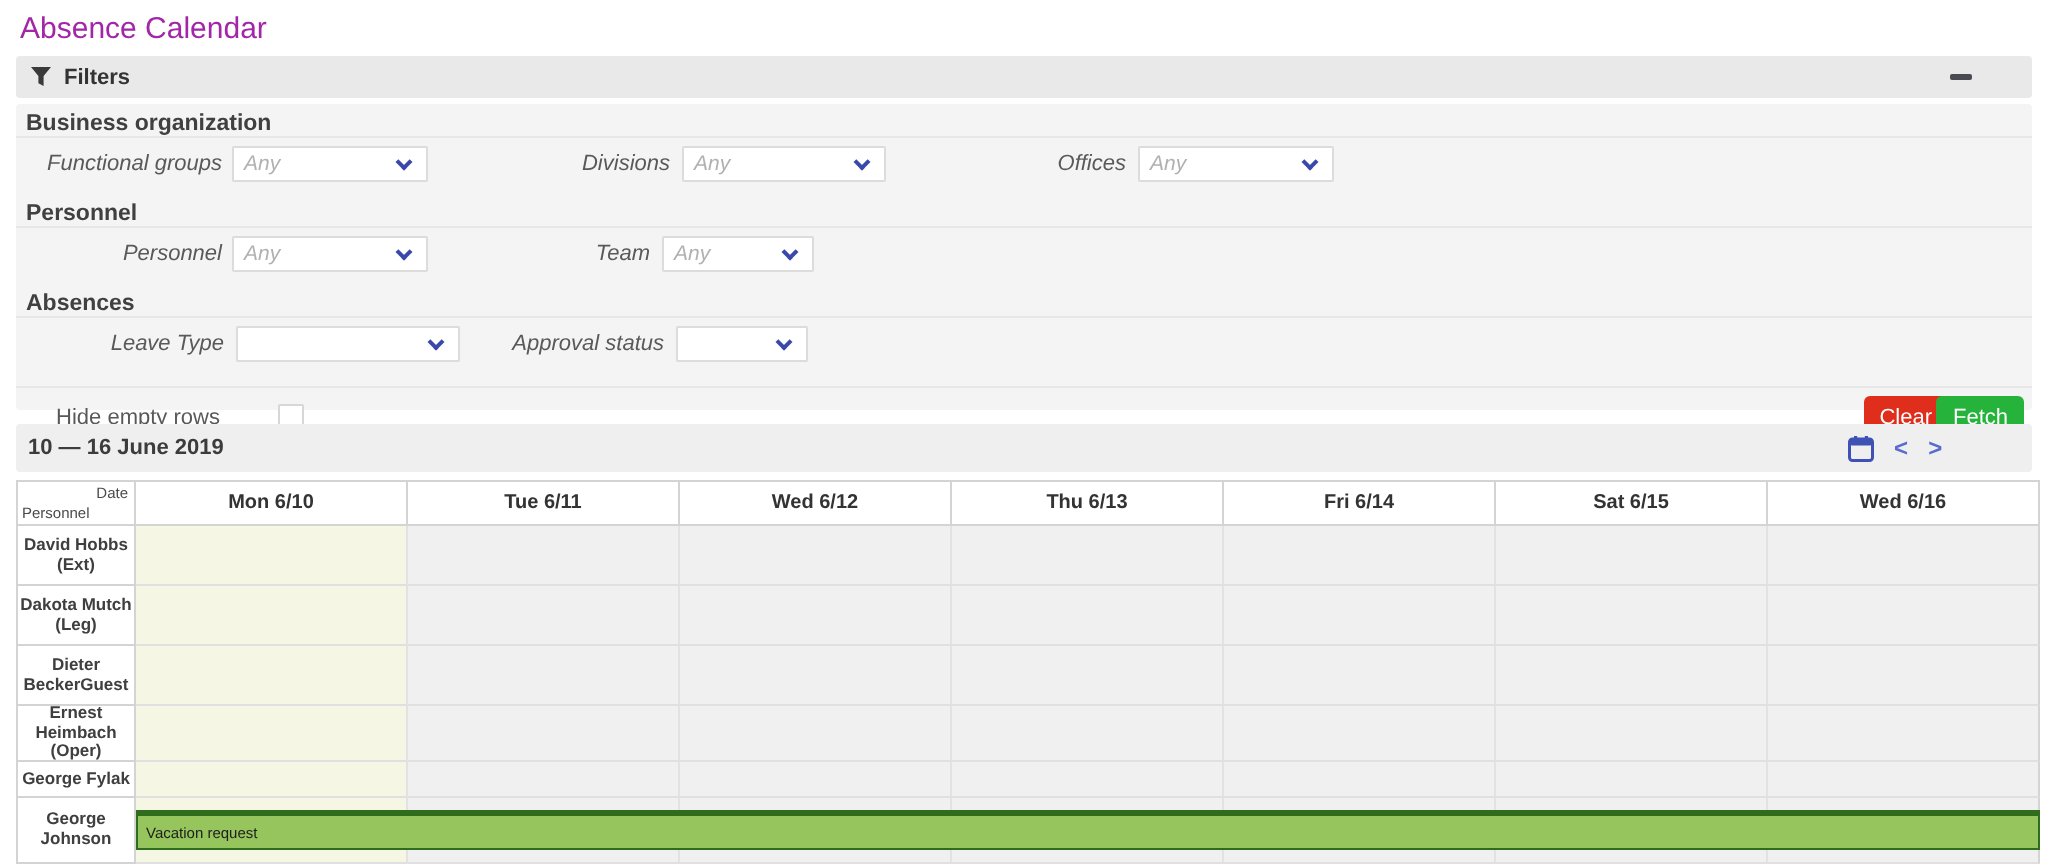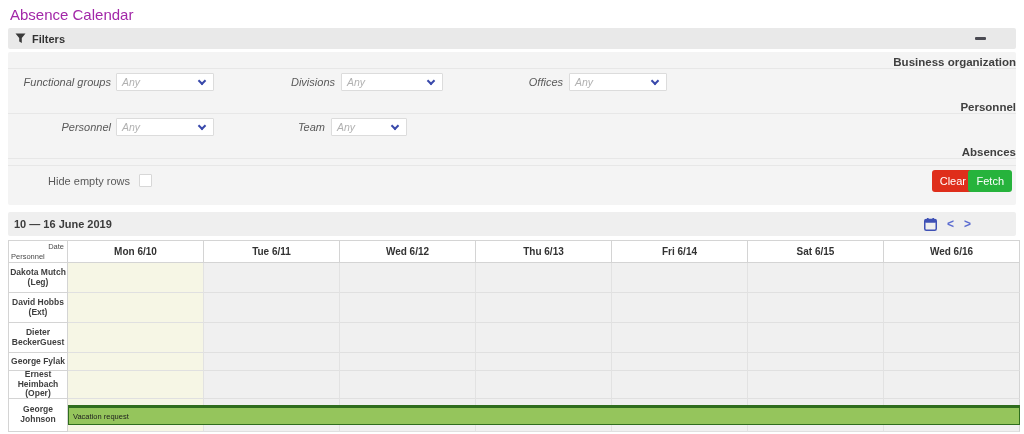--- a/index.html
+++ b/index.html
@@ -13,21 +13,21 @@
     background: #e9e9e9; border-radius: 2px; display: flex; align-items: center; cursor: pointer; }
   .funnel { margin-left: 7px; width: 11px; height: 11px; }
   .filters-header .label { margin-left: 6px; font-size: 11px; font-weight: bold; color: #333; }
   .collapse-dash { position: absolute; right: 30px; top: 9px; width: 11px; height: 3px;
     background: #4a4a52; border-radius: 1px; }
 
   .filters-body { position: absolute; left: 8px; top: 52px; width: 1008px; height: 153px;
     background: #f4f4f4; border-radius: 2px; }
 
   .section-title { height: 17px; padding: 4px 0 0 5px; font-size: 11.5px; font-weight: bold;
-    color: #404040; border-bottom: 1px solid #e7e7e7; text-align: right; }
+    color: #404040; border-bottom: 1px solid #e7e7e7; }
   .field-row { position: relative; height: 28px; font-style: italic; }
   .flabel { position: absolute; top: 7px; font-size: 11px; color: #595959; text-align: right; }
   .select { position: absolute; top: 4px; height: 18px; background: #fff;
     border: 1px solid #dcdcdc; border-radius: 1px; display: flex; align-items: center;
     cursor: pointer; }
   .select .value { flex: 1; padding-left: 5px; font-size: 10.5px; color: #b1b1b1;
     overflow: hidden; white-space: nowrap; }
   .chev { width: 6px; height: 6px; border-right: 2px solid #3949ab; border-bottom: 2px solid #3949ab;
     transform: rotate(45deg); margin: -3px 8px 0 4px; flex: 0 0 auto; }
 
@@ -127,23 +127,36 @@
 
     <span class="flabel" style="left:230px;width:87px;">Team</span>
     <div class="select" style="left:323px;width:76px;">
       <span class="value">Any</span>
       <span class="chev"></span>
     </div>
   </div>
 
   <div class="section-title">Absences</div>
 
+  <div class="field-row">
+    <span class="flabel" style="left:0;width:104px;">Leave Type</span>
+    <div class="select" style="left:110px;width:112px;">
+      <span class="value"></span>
+      <span class="chev"></span>
+    </div>
+
+    <span class="flabel" style="left:230px;width:94px;">Approval status</span>
+    <div class="select" style="left:330px;width:66px;">
+      <span class="value"></span>
+      <span class="chev"></span>
+    </div>
+  </div>
 
   <div class="hide-row">
-    <span class="flabel" style="left:0;width:122px;top:9px;">Hide empty rows</span>
+    <span class="flabel" style="left:0;width:122px;top:9px;text-align:center;">Hide empty rows</span>
     <span class="checkbox"></span>
     <button class="btn btn-clear">Clear</button>
     <button class="btn btn-fetch">Fetch</button>
   </div>
 </div>
 
 <div class="toolbar">
   <span class="date-range">10 — 16 June 2019</span>
   <span class="right">
     <span class="week-label">Week</span>
@@ -168,75 +181,75 @@
     </div>
     <div class="cell daycol head">Mon 6/10</div>
     <div class="cell daycol head">Tue 6/11</div>
     <div class="cell daycol head">Wed 6/12</div>
     <div class="cell daycol head">Thu 6/13</div>
     <div class="cell daycol head">Fri 6/14</div>
     <div class="cell daycol head">Sat 6/15</div>
     <div class="cell daycol head">Wed 6/16</div>
   </div>
 
+  <div class="grow body r2">
+    <div class="cell namecol">David Hobbs (Ext)</div>
+    <div class="cell daycol mon"></div>
+    <div class="cell daycol"></div>
+    <div class="cell daycol"></div>
+    <div class="cell daycol"></div>
+    <div class="cell daycol"></div>
+    <div class="cell daycol"></div>
+    <div class="cell daycol last"></div>
+  </div>
+
   <div class="grow body r1">
     <div class="cell namecol">Dakota Mutch (Leg)</div>
     <div class="cell daycol mon"></div>
     <div class="cell daycol"></div>
     <div class="cell daycol"></div>
     <div class="cell daycol"></div>
     <div class="cell daycol"></div>
     <div class="cell daycol"></div>
     <div class="cell daycol last"></div>
   </div>
 
-  <div class="grow body r2">
-    <div class="cell namecol">David Hobbs (Ext)</div>
-    <div class="cell daycol mon"></div>
-    <div class="cell daycol"></div>
-    <div class="cell daycol"></div>
-    <div class="cell daycol"></div>
-    <div class="cell daycol"></div>
-    <div class="cell daycol"></div>
-    <div class="cell daycol last"></div>
-  </div>
-
   <div class="grow body r3">
     <div class="cell namecol">Dieter BeckerGuest</div>
     <div class="cell daycol mon"></div>
     <div class="cell daycol"></div>
     <div class="cell daycol"></div>
     <div class="cell daycol"></div>
     <div class="cell daycol"></div>
     <div class="cell daycol"></div>
     <div class="cell daycol last"></div>
   </div>
 
+  <div class="grow body r4">
+    <div class="cell namecol">Ernest Heimbach (Oper)</div>
+    <div class="cell daycol mon"></div>
+    <div class="cell daycol"></div>
+    <div class="cell daycol"></div>
+    <div class="cell daycol"></div>
+    <div class="cell daycol"></div>
+    <div class="cell daycol"></div>
+    <div class="cell daycol last"></div>
+  </div>
+
   <div class="grow body r5">
     <div class="cell namecol">George Fylak</div>
     <div class="cell daycol mon"></div>
     <div class="cell daycol"></div>
     <div class="cell daycol"></div>
     <div class="cell daycol"></div>
     <div class="cell daycol"></div>
     <div class="cell daycol"></div>
     <div class="cell daycol last"></div>
   </div>
 
-  <div class="grow body r4">
-    <div class="cell namecol">Ernest Heimbach (Oper)</div>
-    <div class="cell daycol mon"></div>
-    <div class="cell daycol"></div>
-    <div class="cell daycol"></div>
-    <div class="cell daycol"></div>
-    <div class="cell daycol"></div>
-    <div class="cell daycol"></div>
-    <div class="cell daycol last"></div>
-  </div>
-
   <div class="grow body r6">
     <div class="cell namecol">George Johnson</div>
     <div class="cell daycol mon"></div>
     <div class="cell daycol"></div>
     <div class="cell daycol"></div>
     <div class="cell daycol"></div>
     <div class="cell daycol"></div>
     <div class="cell daycol"></div>
     <div class="cell daycol last"></div>
     <div class="event-bar">

